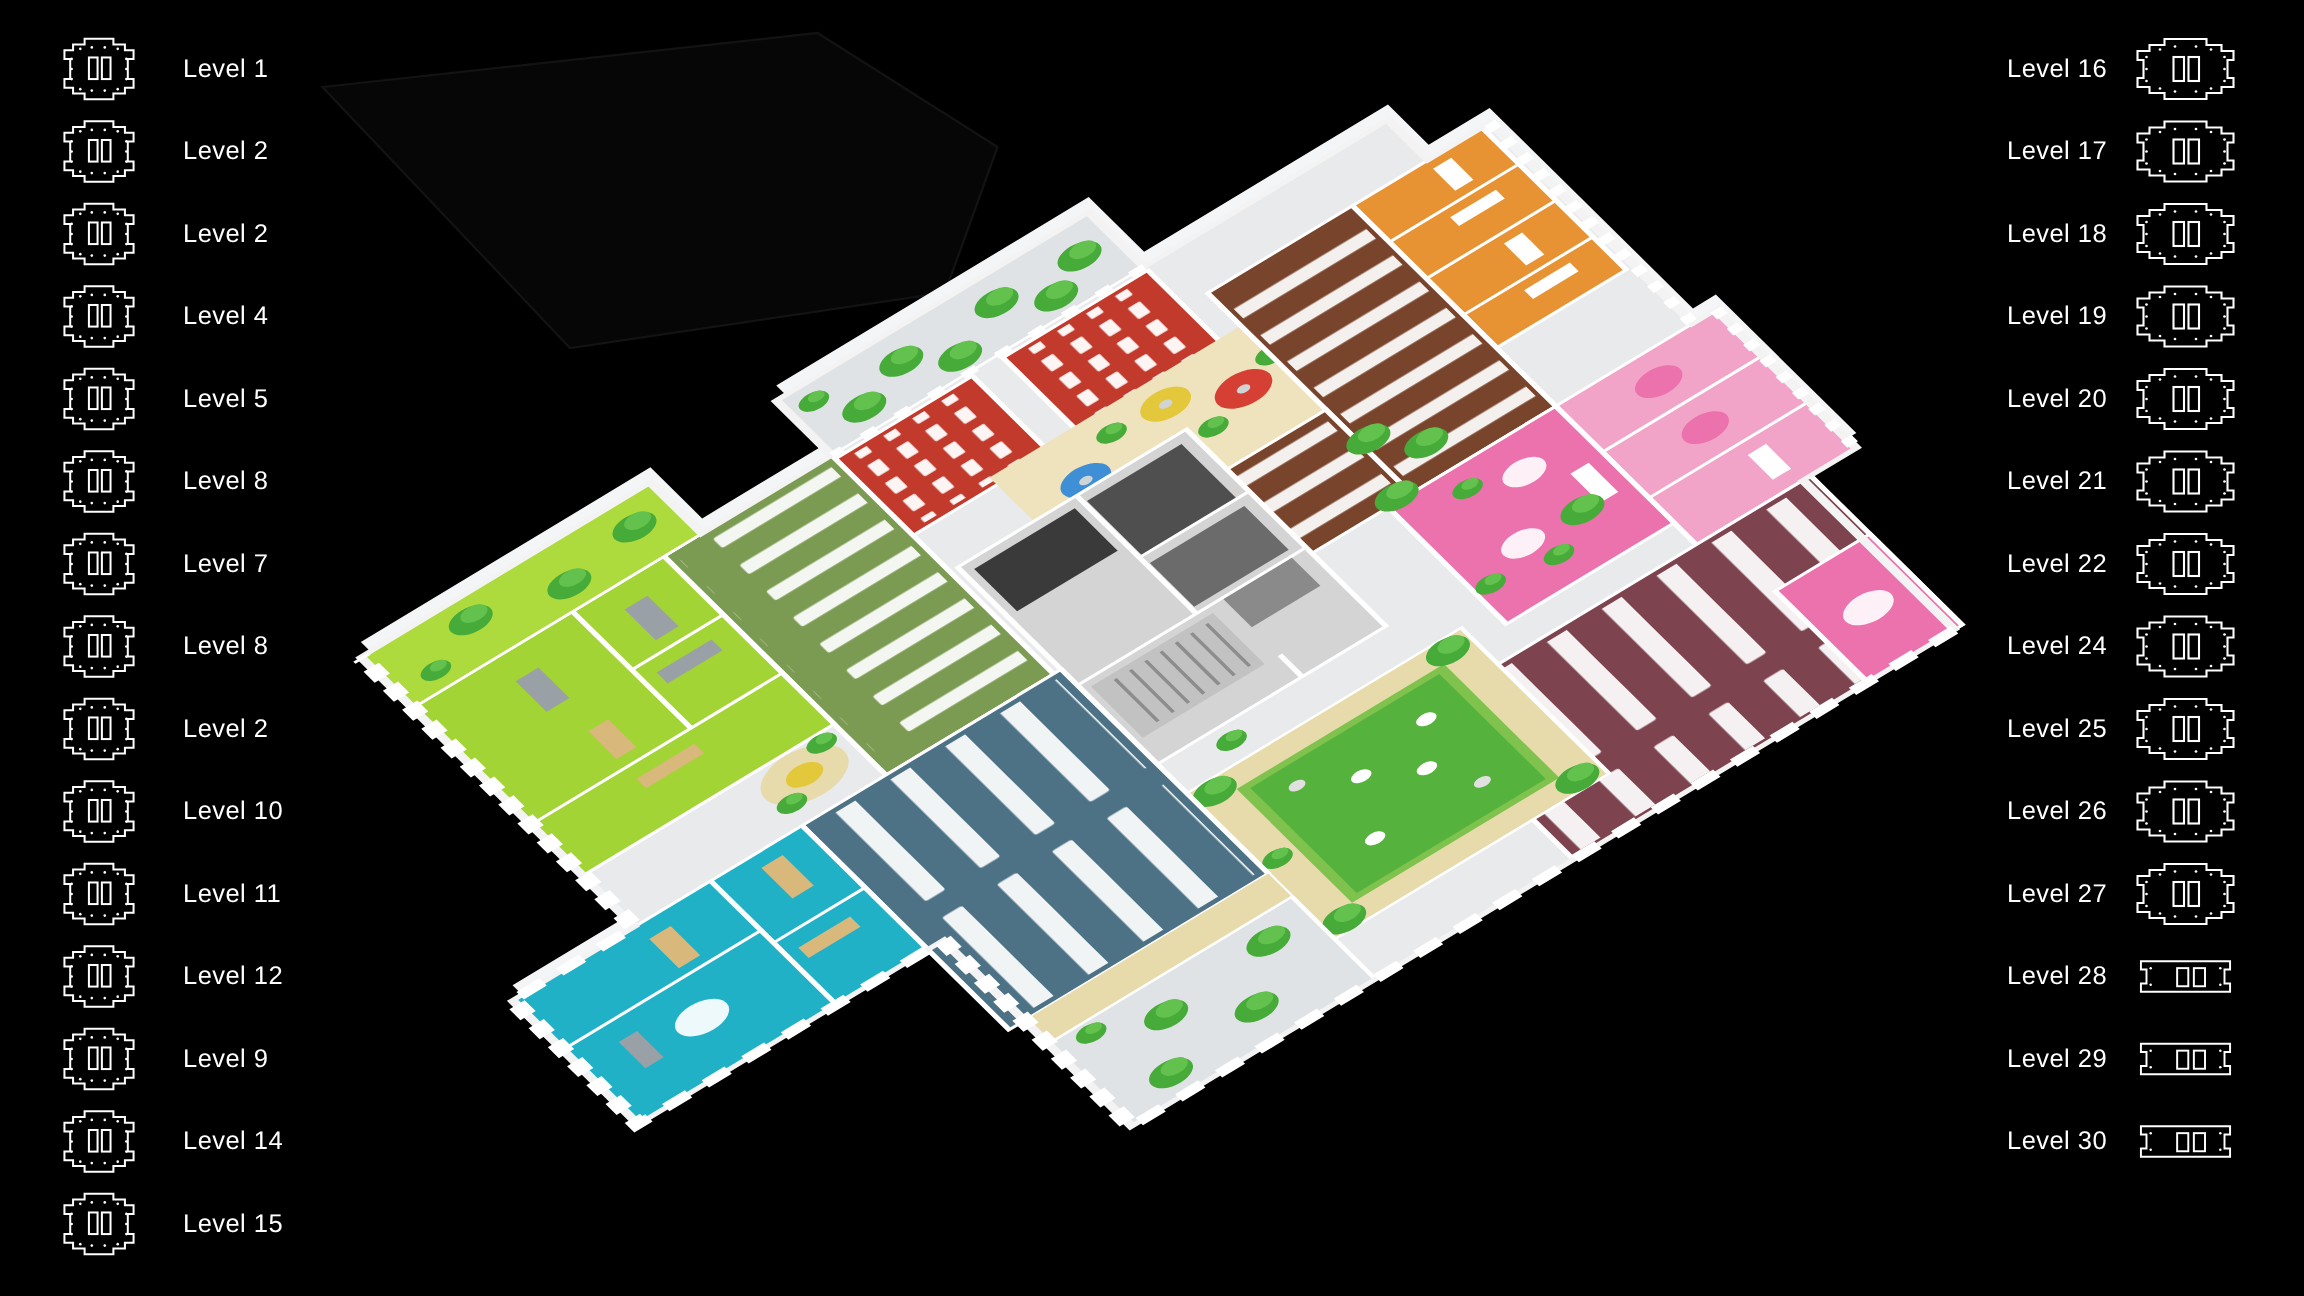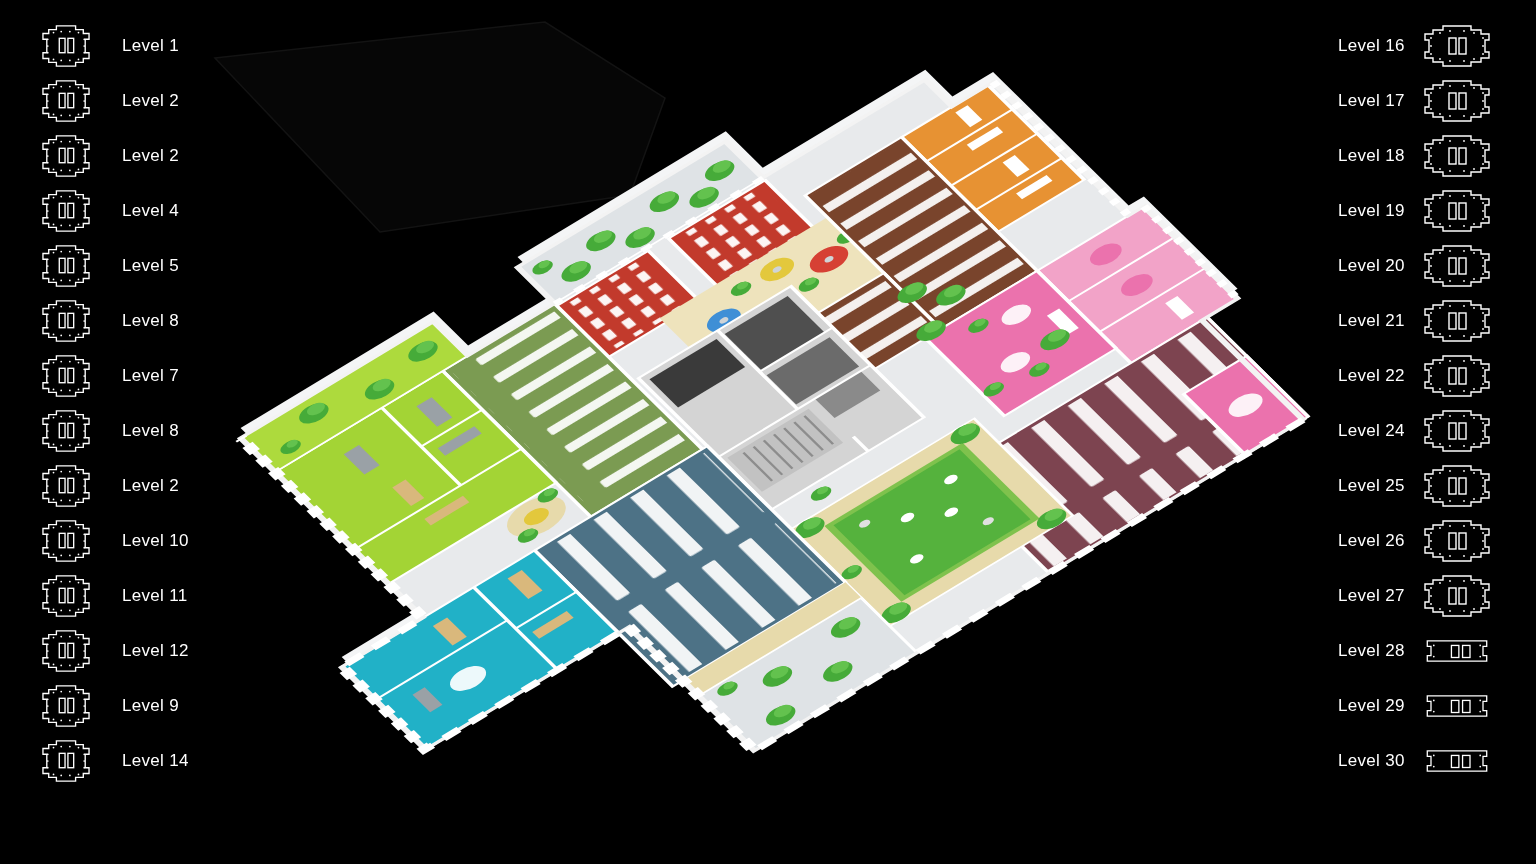--- a/index.html
+++ b/index.html
@@ -410,20 +410,28 @@
         <span class="level-label">Level 9</span>
       </div>
       <div class="level-row">
         <div class="icon-box">
           <svg class="level-icon" width="62" height="48">
             <use href="#icon-octagon-a"></use>
           </svg>
         </div>
         <span class="level-label">Level 14</span>
       </div>
+      <div class="level-row">
+        <div class="icon-box">
+          <svg class="level-icon" width="62" height="48">
+            <use href="#icon-octagon-a"></use>
+          </svg>
+        </div>
+        <span class="level-label">Level 15</span>
+      </div>
     </nav>
   <nav class="sidebar right" id="sidebar-right">
       <div class="level-row">
         <span class="level-label">Level 16</span>
         <div class="icon-box">
           <svg class="level-icon" width="80" height="46">
             <use href="#icon-octagon-b"></use>
           </svg>
         </div>
       </div>

